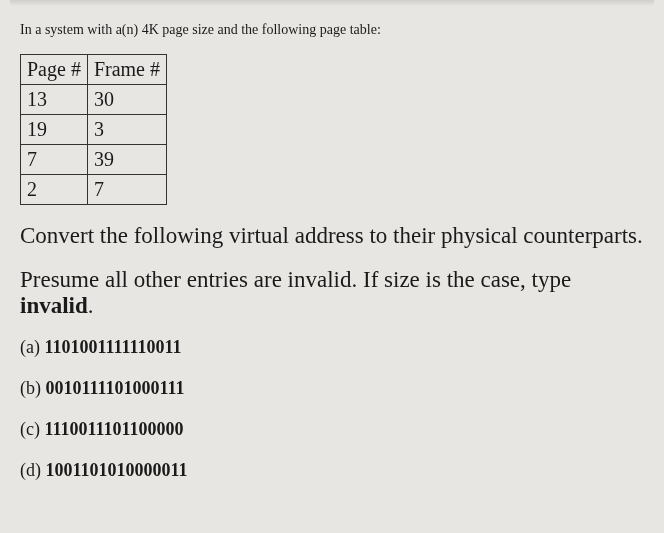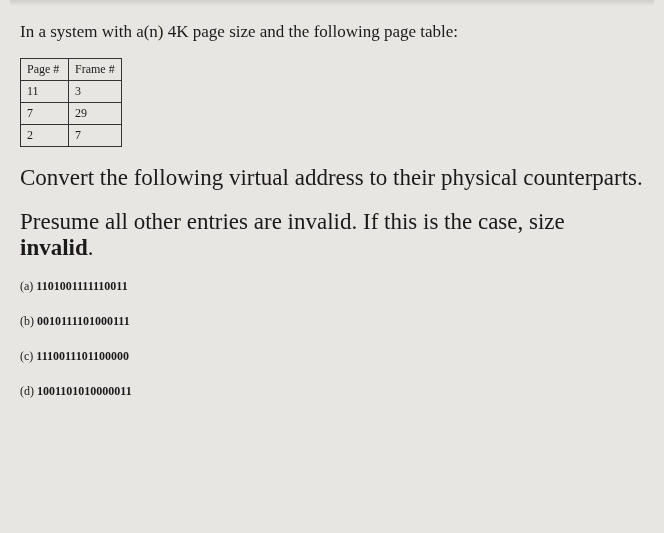--- a/index.html
+++ b/index.html
@@ -20,53 +20,53 @@
     body::before {
       content: "";
       position: absolute;
       top: 0;
       left: 10px;
       right: 10px;
       height: 6px;
       background: linear-gradient(to bottom, #d0cec9, transparent);
     }
     .question-intro {
-      font-size: 17px;
+      font-size: 14px;
       margin-bottom: 16px;
       margin-top: 4px;
     }
     .page-table {
       border-collapse: collapse;
       margin-bottom: 18px;
       background: #e8e6e3;
     }
     .page-table th,
     .page-table td {
       border: 1px solid #333;
       padding: 3px 6px;
       text-align: left;
-      font-size: 12px;
+      font-size: 20px;
       font-weight: normal;
     }
     .page-table th {
       font-weight: normal;
     }
     .page-table td {
       min-width: 48px;
     }
     .instruction {
       font-size: 23px;
       margin-bottom: 18px;
     }
     .instruction .bold {
       font-weight: bold;
       margin-top: 12px;
     }
     .option {
-      font-size: 12px;
+      font-size: 18px;
       margin-bottom: 20px;
     }
     .option .label {
       font-weight: normal;
     }
     .option .value {
       font-weight: bold;
     }
   </style>
 </head>
@@ -76,38 +76,42 @@
 
 <table class="page-table">
   <thead>
     <tr>
       <th>Page #</th>
       <th>Frame #</th>
     </tr>
   </thead>
   <tbody>
     <tr>
-      <td>11</td>
+      <td>13</td>
+      <td>30</td>
+    </tr>
+    <tr>
+      <td>19</td>
       <td>3</td>
     </tr>
     <tr>
       <td>7</td>
-      <td>29</td>
+      <td>39</td>
     </tr>
     <tr>
       <td>2</td>
       <td>7</td>
     </tr>
   </tbody>
 </table>
 
 <div class="instruction">Convert the following virtual address to their physical counterparts.</div>
 
 <div class="instruction">
-  <span>Presume all other entries are invalid. If this is the case, size </span><span class="bold">invalid</span><span>.</span>
+  <span>Presume all other entries are invalid. If size is the case, type </span><span class="bold">invalid</span><span>.</span>
 </div>
 
 <div class="option">
   <span class="label">(a) </span><span class="value">1101001111110011</span>
 </div>
 
 <div class="option">
   <span class="label">(b) </span><span class="value">0010111101000111</span>
 </div>
 

